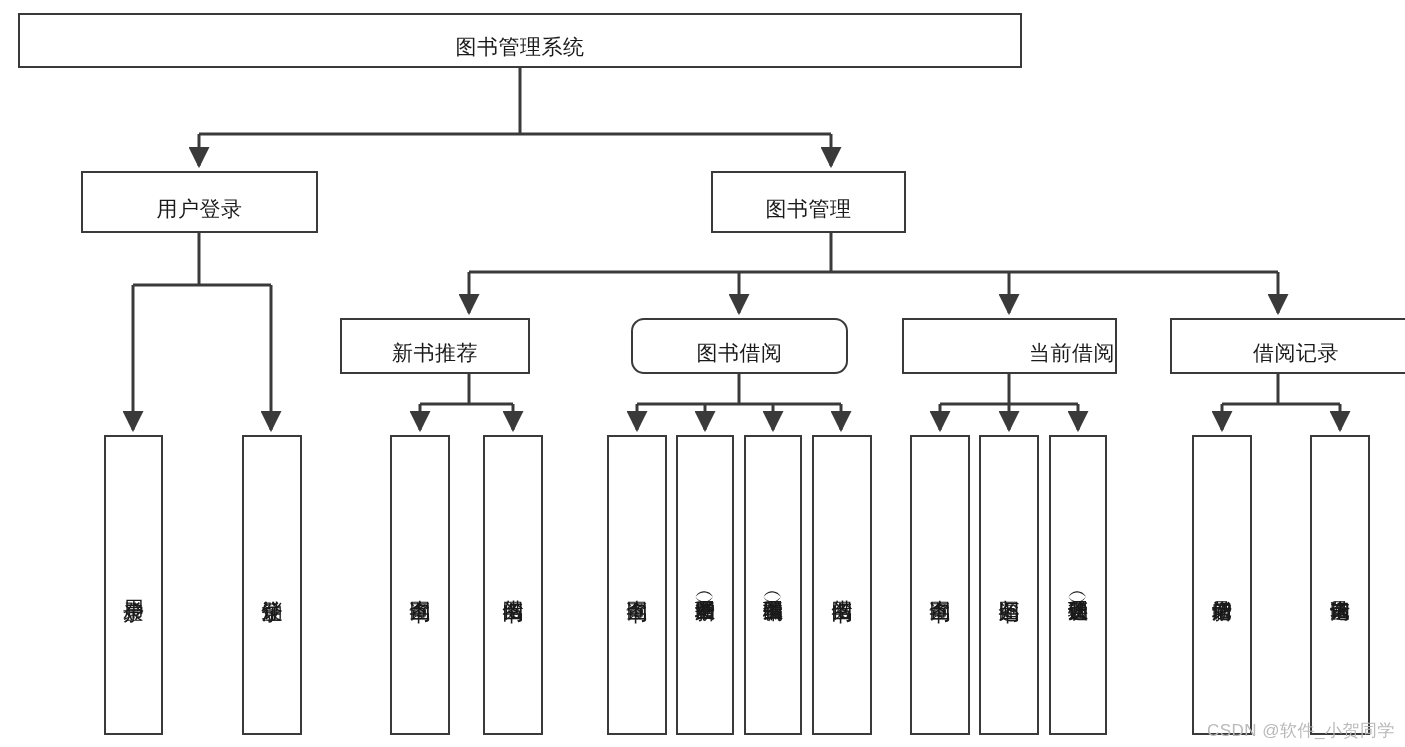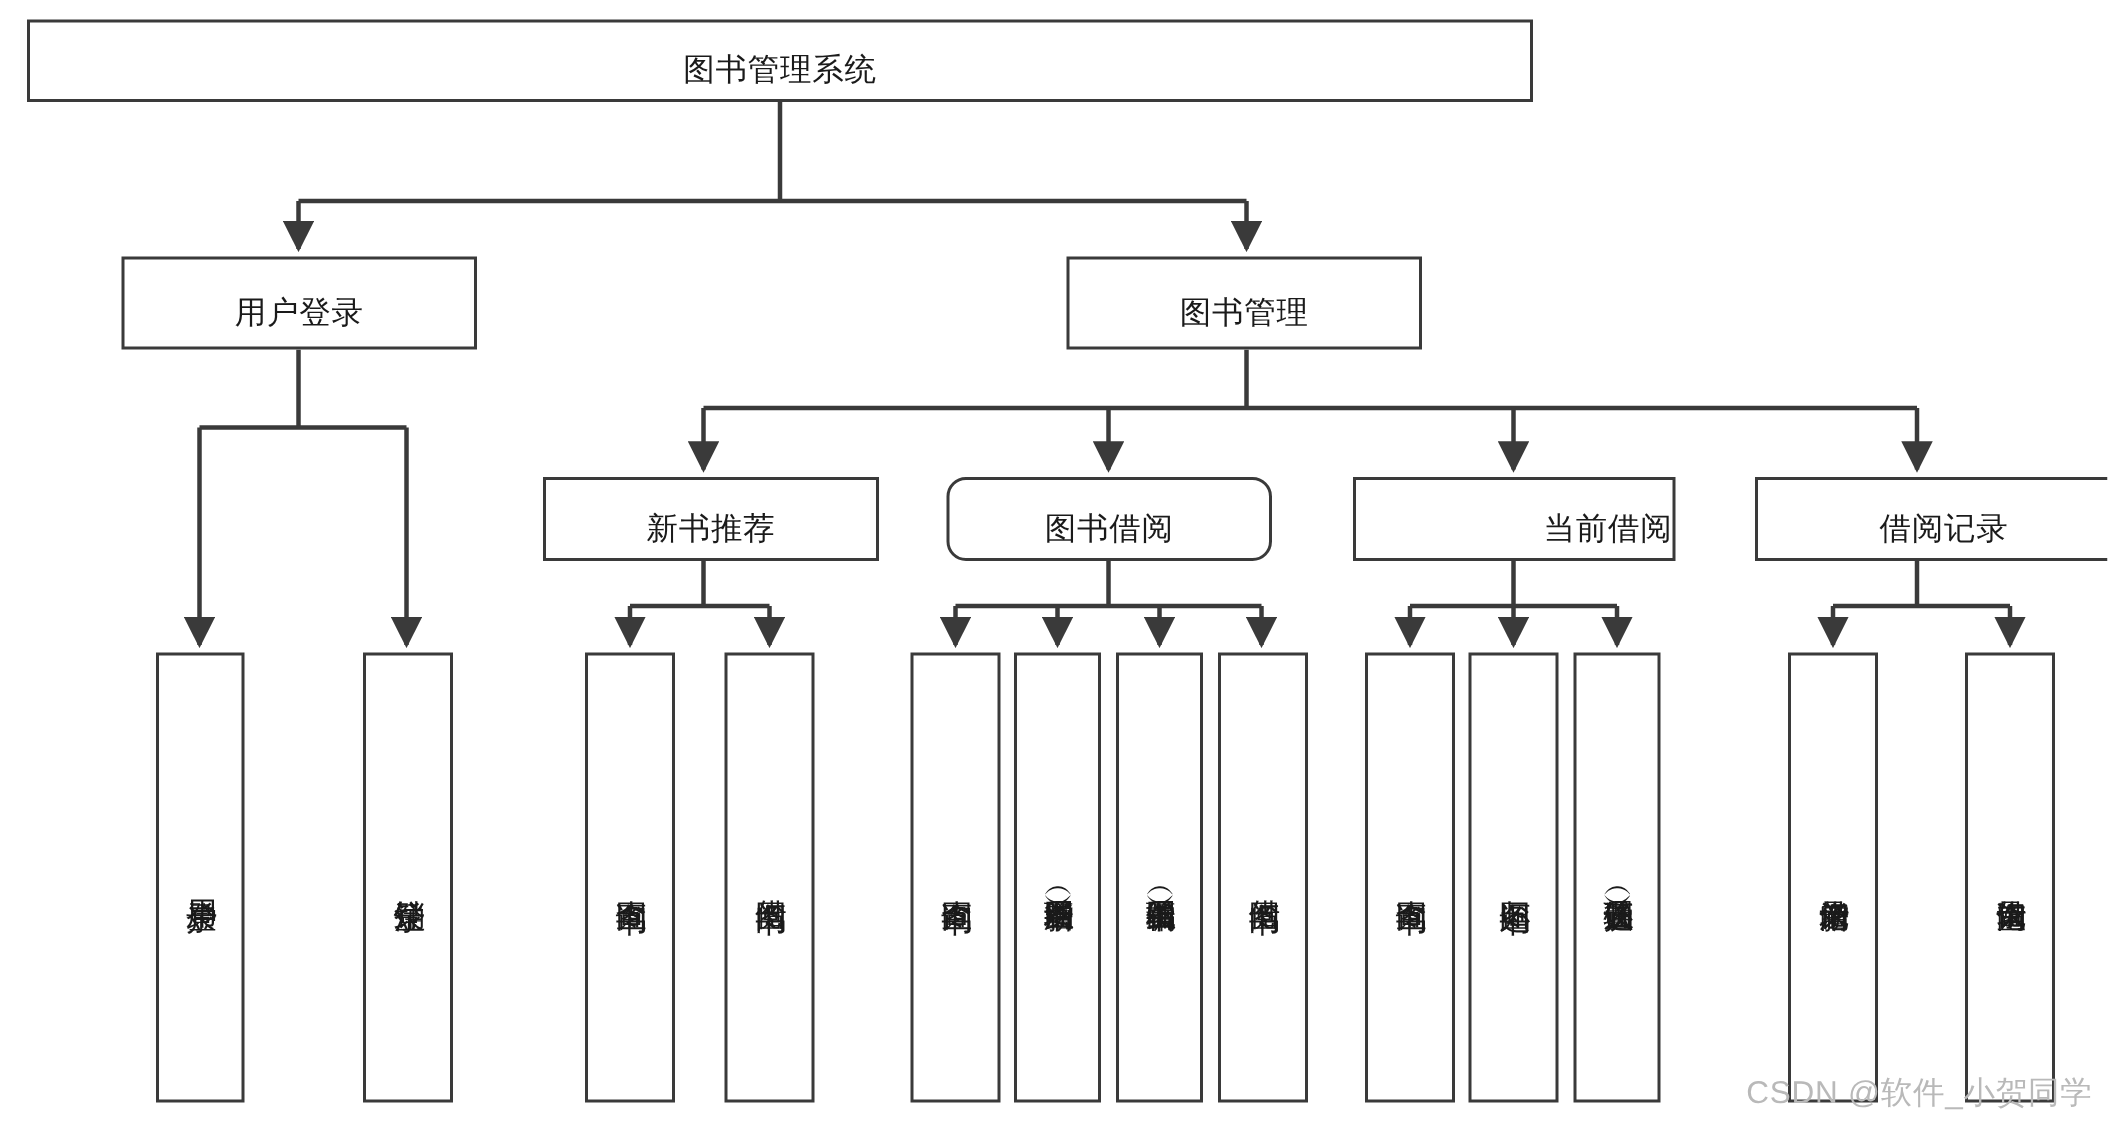--- a/index.html
+++ b/index.html
@@ -67,21 +67,21 @@
     white-space: pre-line;
   }
   .node.vert.tight .node-label {
     font-size: 20px;
     letter-spacing: 0px;
   }
   #watermark {
     position: absolute;
     right: 10px;
     bottom: 5px;
-    font-size: 21px;
+    font-size: 17px;
     color: #b9b9b9;
     letter-spacing: 0.5px;
     user-select: none;
     white-space: nowrap;
   }
 </style>
 </head>
 <body>
 
 <div id="diagram-canvas">
@@ -136,25 +136,25 @@
     </g>
   </svg>
 
   <div class="node root horiz" style="left:18px; top:13px; width:1004px; height:55px;">
     <span class="node-label">图书管理系统</span>
   </div>
 
   <div class="node horiz" style="left:81px; top:171px; width:237px; height:62px;">
     <span class="node-label">用户登录</span>
   </div>
-  <div class="node horiz" style="left:711px; top:171px; width:237px; height:62px;">
+  <div class="node horiz" style="left:711px; top:171px; width:195px; height:62px;">
     <span class="node-label">图书管理</span>
   </div>
 
-  <div class="node horiz" style="left:362px; top:318px; width:224px; height:56px;">
+  <div class="node horiz" style="left:340px; top:318px; width:190px; height:56px;">
     <span class="node-label">新书推荐</span>
   </div>
   <div class="node horiz" style="left:631px; top:318px; width:217px; height:56px;border-radius:13px;">
     <span class="node-label">图书借阅</span>
   </div>
   <div class="node horiz" style="left:902px; top:318px; width:215px; height:56px;justify-content:flex-end;">
     <span class="node-label">当前借阅</span>
   </div>
   <div class="node horiz" style="left:1170px; top:318px; width:252px; height:56px;">
     <span class="node-label">借阅记录</span>

